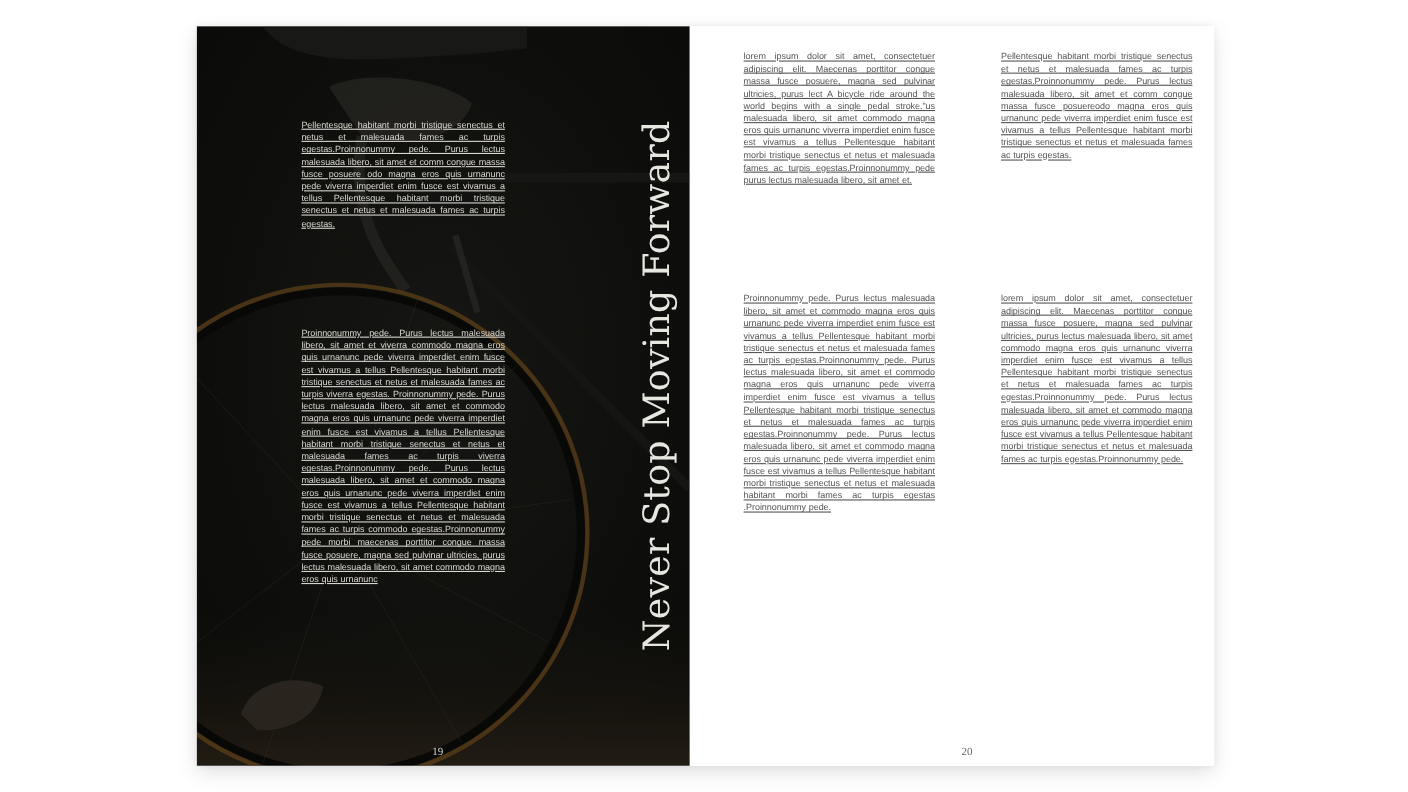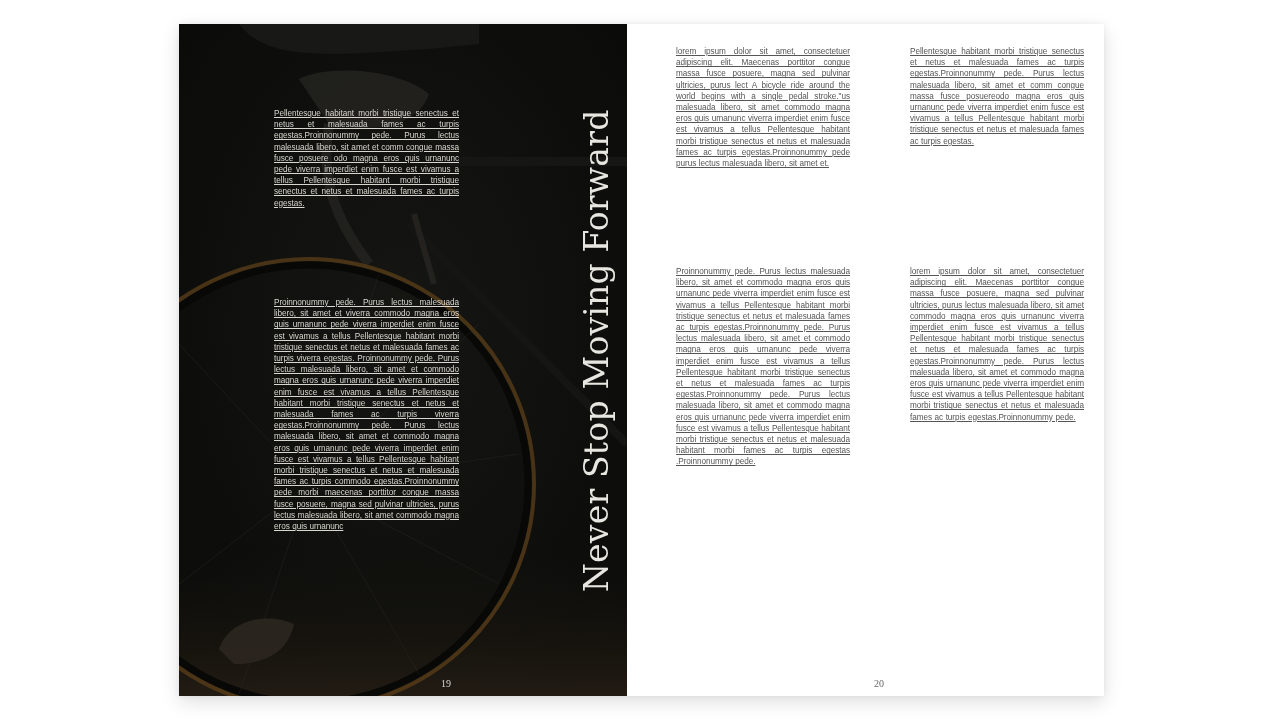--- a/index.html
+++ b/index.html
@@ -30,21 +30,21 @@
     .page-right .body-text { color: #555555; width: 174px; }
 
     .vertical-title {
       position: absolute; left: 398px; top: 568px; transform-origin: 0 0; transform: rotate(-90deg);
       font-family: "DejaVu Serif", serif; font-size: 33px; color: #e8e6e0; white-space: nowrap;
       letter-spacing: 0.2px; line-height: 40px;
     }
     .page-num {
       position: absolute; top: 654px; font-family: "Liberation Serif", serif; font-size: 10px;
     }
-    .page-left .page-num { left: 214px; color: #d9d6cf; margin-left: 48px; }
+    .page-left .page-num { left: 214px; color: #d9d6cf; }
     .page-right .page-num { left: 247px; color: #666666; }
   </style>
 </head>
 <body>
 
 <div class="spread">
 
   <div class="page-left">
     <div class="photo">
       <svg viewBox="0 0 448 672" preserveAspectRatio="none">

